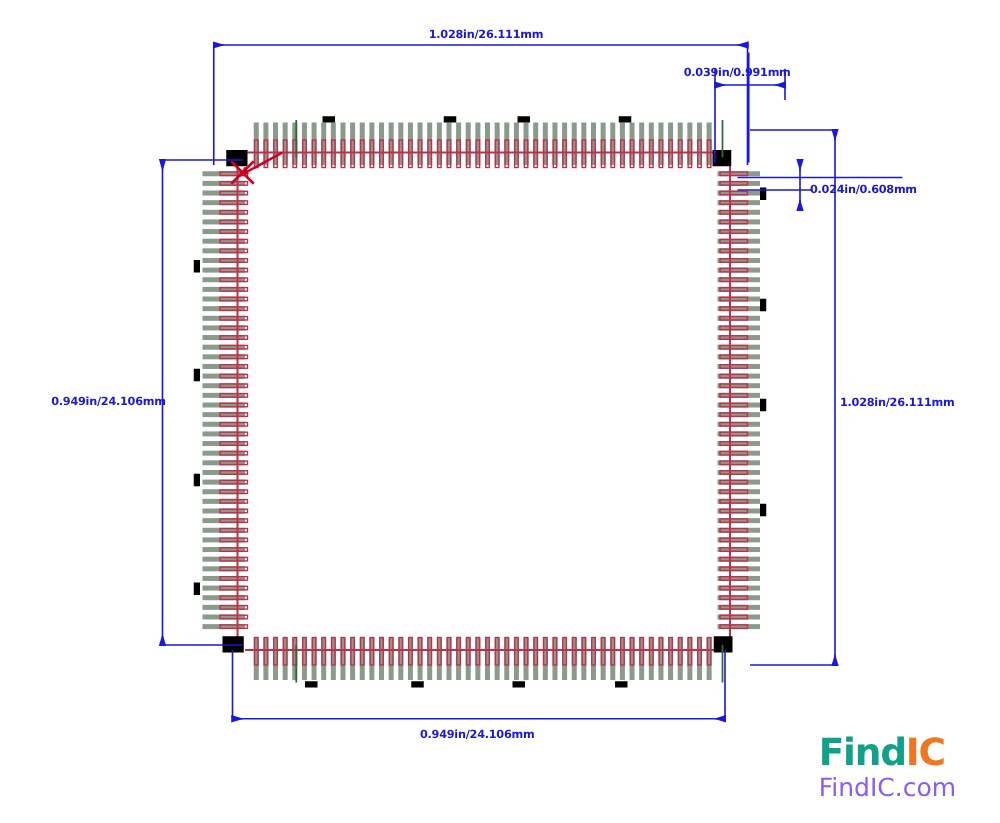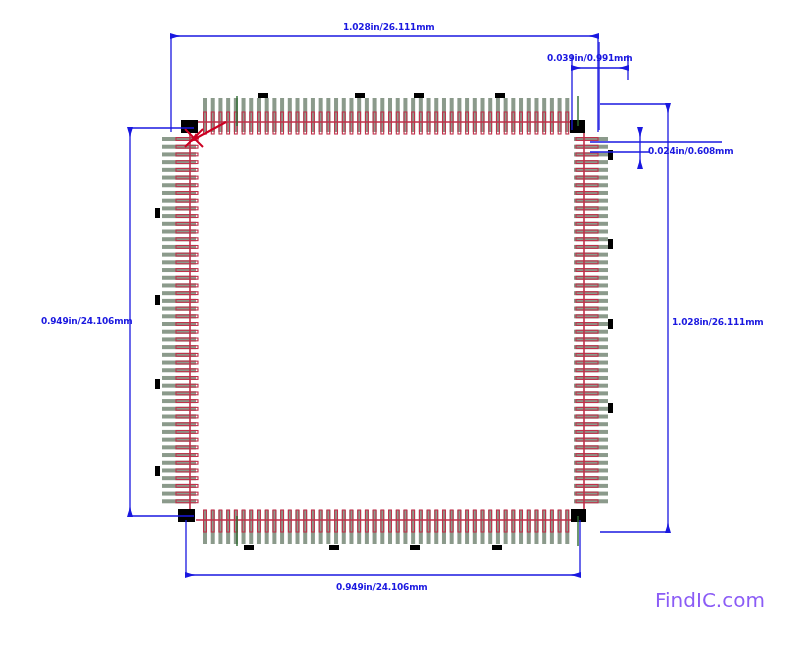--- a/index.html
+++ b/index.html
@@ -579,16 +579,17 @@
 
     <text class="dimtext" x="672" y="325">1.028in/26.111mm</text>
 
     <text class="dimtext" x="547" y="61">0.039in/0.991mm</text>
 
     <text class="dimtext" x="648" y="154">0.024in/0.608mm</text>
 
   </svg>
 
   <div class="logo-wrap">
+    <div class="logo-main"><span class="logo-find">Find</span><span class="logo-ic">IC</span></div>
     <div class="logo-sub">FindIC.com</div>
   </div>
 
 </div>
 
 </body></html>

